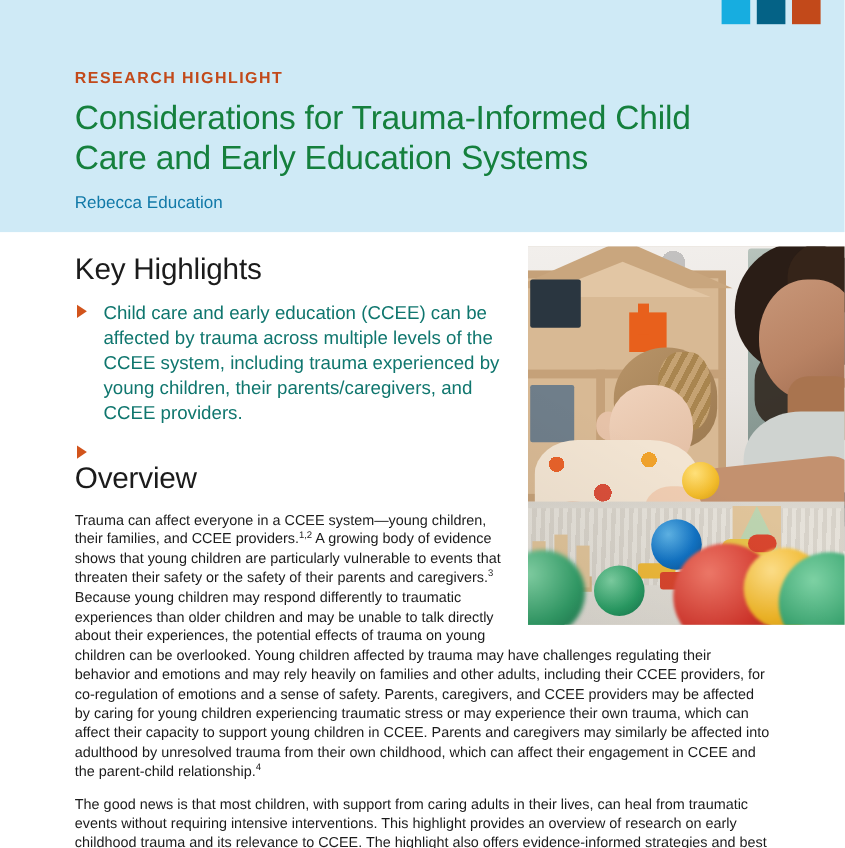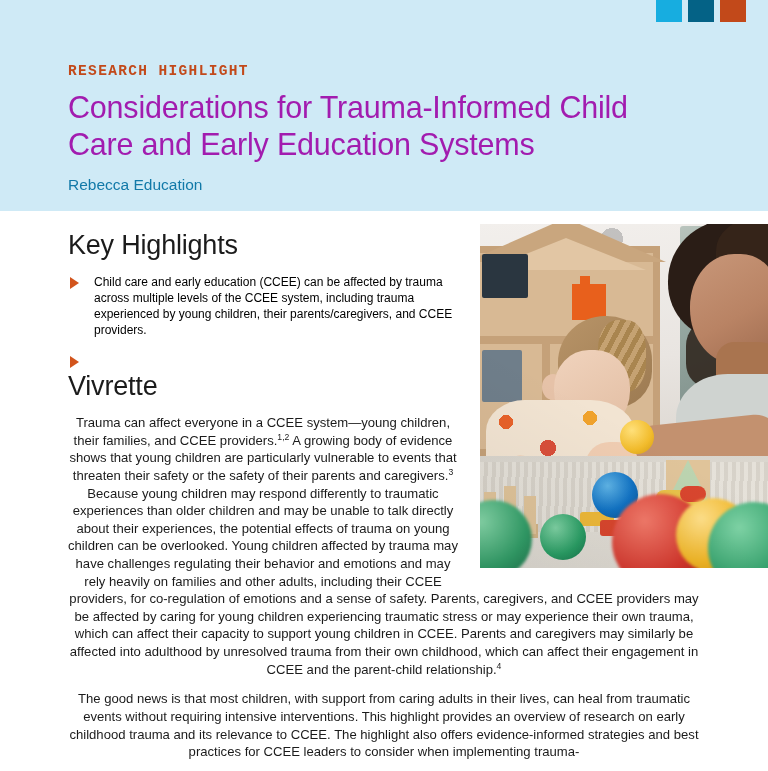--- a/index.html
+++ b/index.html
@@ -47,27 +47,26 @@
     width: 640px;
   }
 
   .eyebrow {
     font-size: 14.5px;
     font-weight: bold;
     letter-spacing: 1.35px;
     color: #c2491a;
     margin: 0 0 9px 0;
     line-height: 1.1;
-    font-family: Liberation Mono, monospace;
   }
 
   .doc-title {
     font-size: 30.5px;
     font-weight: normal;
-    color: #a21caf;
+    color: #15803d;
     line-height: 1.21;
     letter-spacing: -0.2px;
     margin: 0 0 13px 0;
     max-width: 625px;
   }
 
   .author {
     font-size: 15.5px;
     color: #1179a8;
     margin: 0;
@@ -111,41 +110,41 @@
   .highlight-list {
     list-style: none;
     margin: 13px 0 0 0;
     padding: 0;
     width: 398px;
   }
   .highlight-list li {
     position: relative;
     padding-left: 26px;
     margin-bottom: 15px;
-    font-size: 12px;
+    font-size: 17px;
     line-height: 1.335;
-    color: #000000;
+    color: #0f766e;
   }
   .highlight-list li:last-child { margin-bottom: 0; }
   .bullet-arrow {
     position: absolute;
     left: 2px;
     top: 3px;
     width: 0; height: 0;
     border-left: 9px solid #d2541c;
     border-top: 6px solid transparent;
     border-bottom: 6px solid transparent;
   }
 
   .para {
     font-size: 13.1px;
     line-height: 1.345;
     color: #1b1b1b;
     margin: 12px 0 0 0;
-    text-align: center;
+    text-align: left;
   }
   .para.first { margin-top: 12px; }
   sup {
     font-size: 0.66em;
     line-height: 0;
     vertical-align: super;
   }
 
   
   .ph-layer { position: absolute; }
@@ -444,20 +443,20 @@
     <ul class="highlight-list">
       <li>
         <span class="bullet-arrow"></span>
         <span>Child care and early education (CCEE) can be affected by trauma across multiple levels of the CCEE system, including trauma experienced by young children, their parents/caregivers, and CCEE providers.</span>
       </li>
       <li>
         <span class="bullet-arrow"></span>
       </li>
     </ul>
 
-    <h2 class="section-heading" id="overview-heading">Vivrette</h2>
+    <h2 class="section-heading" id="overview-heading">Overview</h2>
 
     <p class="para first"><span>Trauma can affect everyone in a CCEE system—young children, their families, and CCEE providers.</span><sup>1,2</sup><span> A growing body of evidence shows that young children are particularly vulnerable to events that threaten their safety or the safety of their parents and caregivers.</span><sup>3</sup><span> Because young children may respond differently to traumatic experiences than older children and may be unable to talk directly about their experiences, the potential effects of trauma on young children can be overlooked. Young children affected by trauma may have challenges regulating their behavior and emotions and may rely heavily on families and other adults, including their CCEE providers, for co-regulation of emotions and a sense of safety. Parents, caregivers, and CCEE providers may be affected by caring for young children experiencing traumatic stress or may experience their own trauma, which can affect their capacity to support young children in CCEE. Parents and caregivers may similarly be affected into adulthood by unresolved trauma from their own childhood, which can affect their engagement in CCEE and the parent-child relationship.</span><sup>4</sup></p>
 
     <p class="para">The good news is that most children, with support from caring adults in their lives, can heal from traumatic events without requiring intensive interventions. This highlight provides an overview of research on early childhood trauma and its relevance to CCEE. The highlight also offers evidence-informed strategies and best practices for CCEE leaders to consider when implementing trauma-</p>
   </div>
 
 </div>
 
 </body></html>

